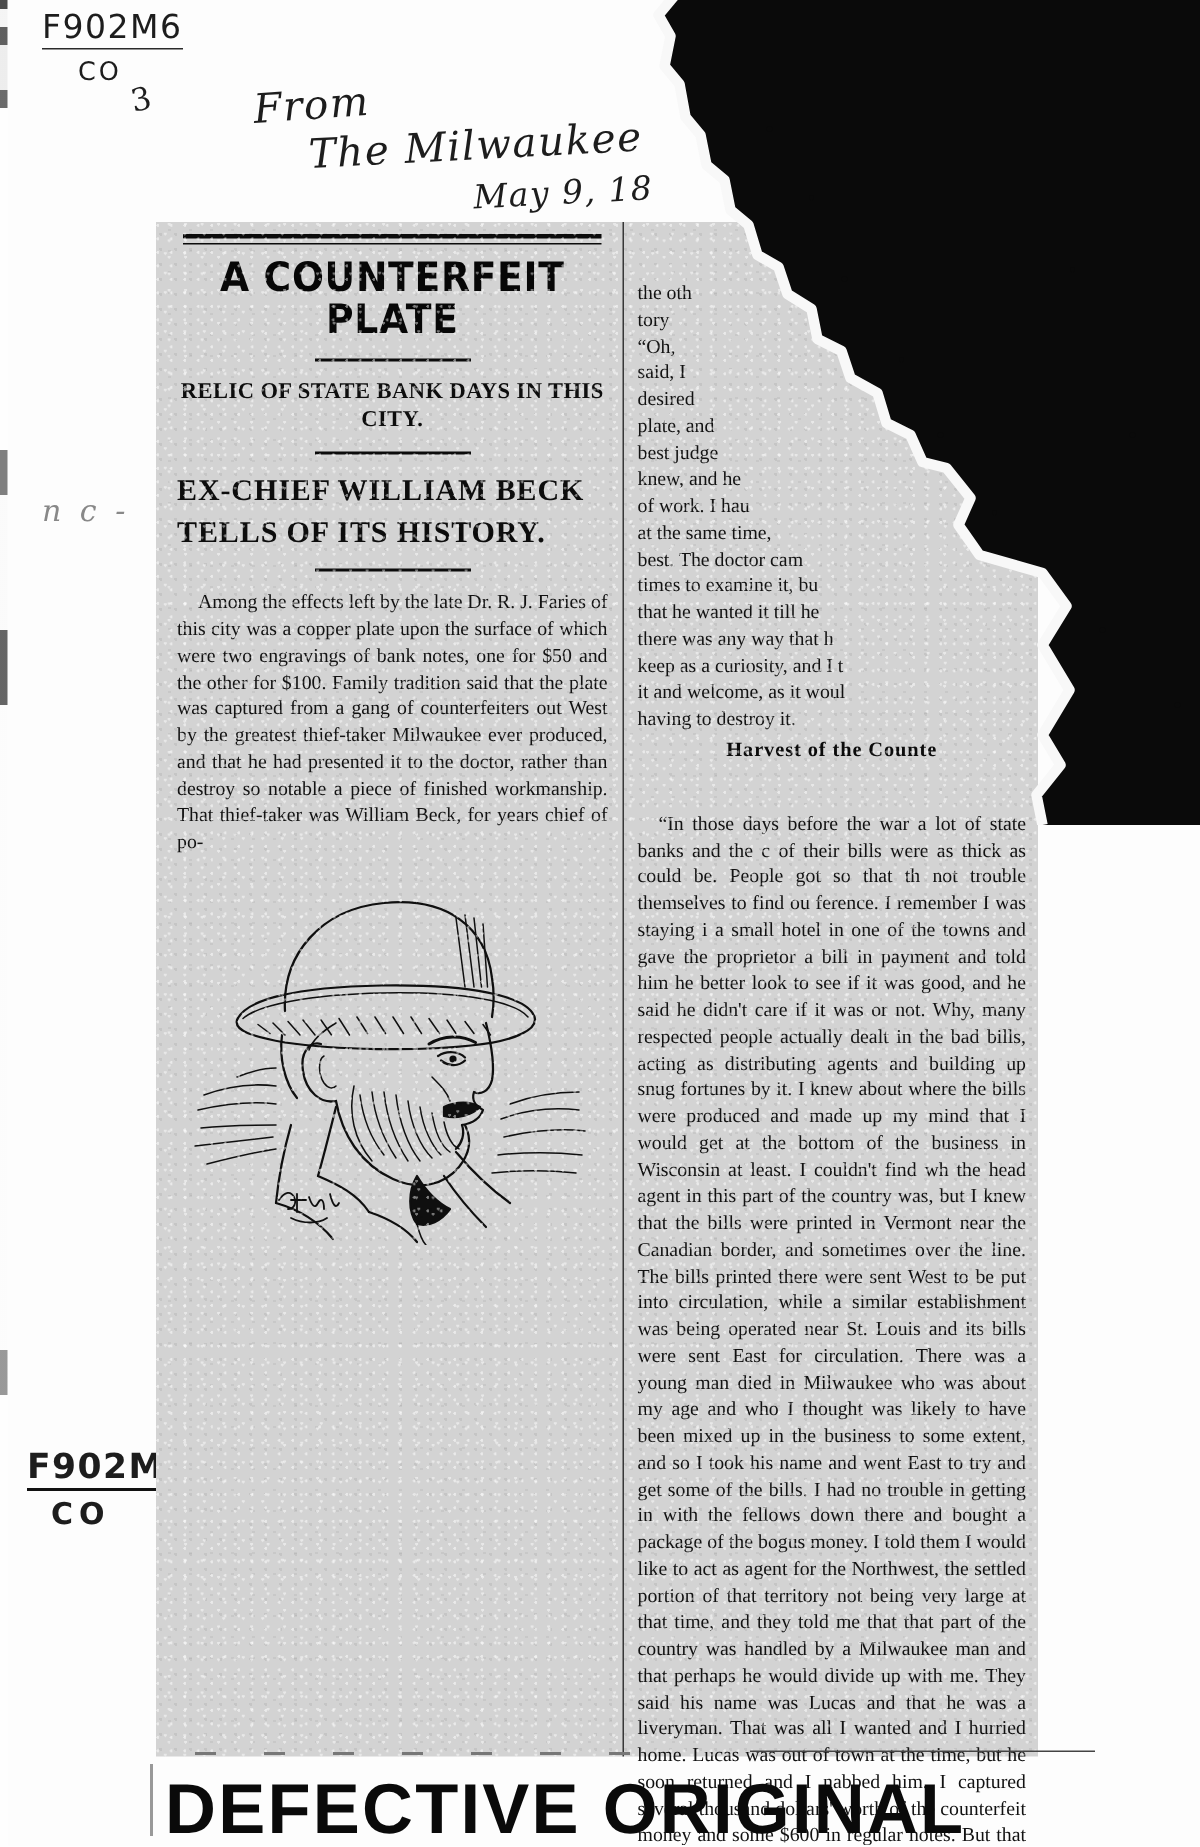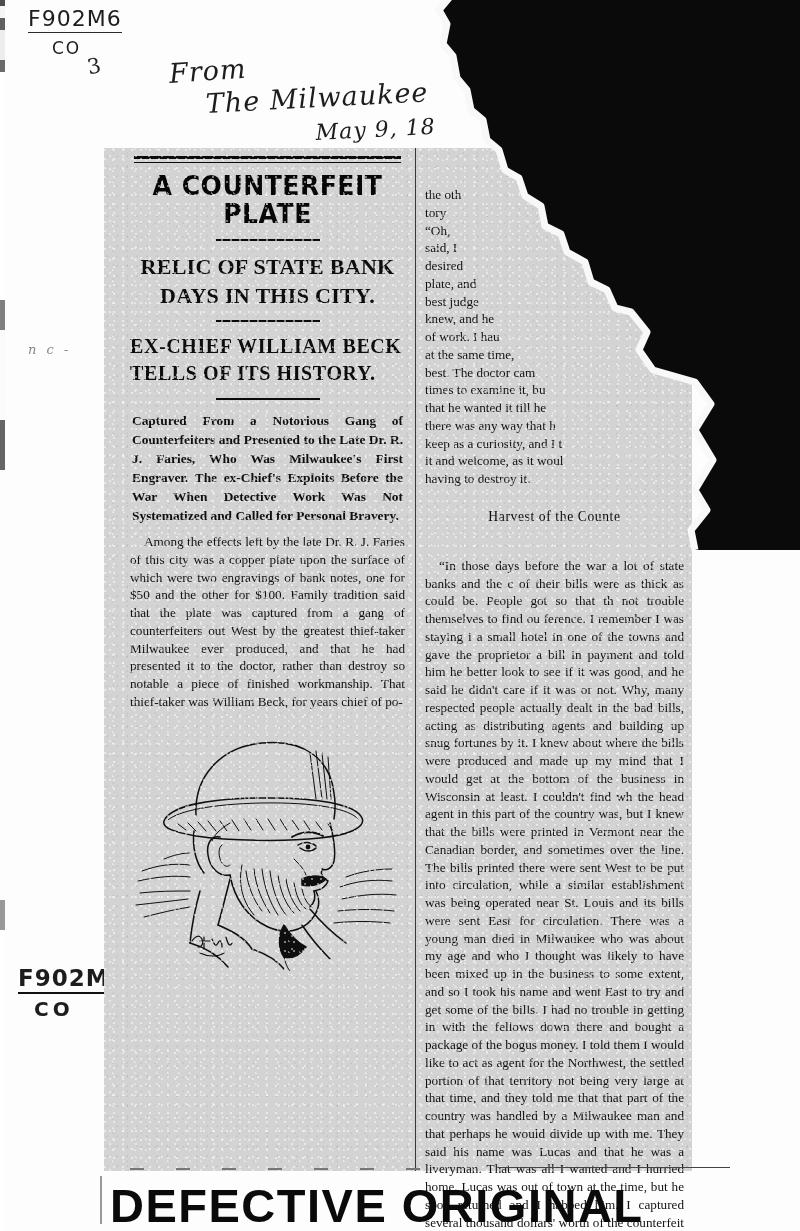--- a/index.html
+++ b/index.html
@@ -87,22 +87,22 @@
     transform: rotate(-3deg);
     letter-spacing: 1px;
   }
   .hand-date {
     left: 315px; top: 120px;
     font-size: 22px;
     transform: rotate(-3deg);
     letter-spacing: 1px;
   }
   .hand-pencil {
-    left: 28px; top: 342px;
-    font-size: 13px;
+    left: 28px; top: 328px;
+    font-size: 20px;
     color: #888;
     letter-spacing: 3px;
   }
   .hand-callnum-bottom {
     left: 18px; top: 965px;
     font-size: 23px;
     font-weight: bold;
     font-style: normal;
     font-family: "DejaVu Sans", sans-serif;
     letter-spacing: 1px;
@@ -144,21 +144,21 @@
   }
 
   .cols {
     position: absolute;
     inset: 0;
     display: flex;
     gap: 0;
   }
   .col-left {
     width: 312px;
-    padding: 6px 10px 0 26px;
+    padding: 6px 10px 0 14px;
     box-sizing: border-box;
     border-right: 1px solid #3a3a3a;
   }
   .col-right {
     width: 276px;
     padding: 6px 8px 0 9px;
     box-sizing: border-box;
     position: relative;
   }
 
@@ -182,21 +182,21 @@
   }
   .rule-short {
     width: 104px;
     height: 0;
     border-top: 2.5px solid #111;
     margin: 10px auto 11px auto;
   }
   .deck1 {
     font-family: "Liberation Serif", serif;
     font-weight: bold;
-    font-size: 22px;
+    font-size: 15px;
     text-align: center;
     line-height: 1.32;
     color: #121212;
     letter-spacing: .3px;
   }
   .deck2 {
     font-family: "Liberation Serif", serif;
     font-weight: bold;
     font-size: 20px;
     text-align: left;
@@ -222,25 +222,25 @@
     text-align: justify;
     color: #171717;
     hyphens: none;
     margin-top: 32px;
   }
   .bodytext p { margin: 0; text-indent: 14px; }
   .col-left .bodytext { margin-top: 8px; }
 
   .subhead {
     font-family: "Liberation Serif", serif;
-    font-weight: normal;
+    font-weight: bold;
     font-size: 13.6px;
     text-align: center;
     letter-spacing: .6px;
-    margin: 21px 0 3px 0;
+    margin: 4px 0 3px 0;
     color: #111;
   }
 
   
   .portrait {
     margin: 8px auto 0 auto;
     width: 268px;
     height: 252px;
   }
   .portrait svg { display: block; width: 100%; height: 100%; }
@@ -306,21 +306,20 @@
     <div class="cols">
 
       <div class="col-left">
         <div class="rule-double"></div>
         <div class="headline">A COUNTERFEIT PLATE</div>
         <div class="rule-short"></div>
         <div class="deck1">RELIC OF STATE BANK DAYS IN THIS CITY.</div>
         <div class="rule-short"></div>
         <div class="deck2">EX-CHIEF WILLIAM BECK TELLS OF ITS HISTORY.</div>
         <div class="rule-short"></div>
-        <div class="deck3">Captured From a Notorious Gang of Counterfeiters and Presented to the Late Dr. R. J. Faries, Who Was Milwaukee's First Engraver. The ex-Chief's Exploits Before the War When Detective Work Was Not Systematized and Called for Personal Bravery.</div>
 
         <div class="bodytext">
           <p>Among the effects left by the late Dr. R. J. Faries of this city was a copper plate upon the surface of which were two engravings of bank notes, one for $50 and the other for $100. Family tradition said that the plate was captured from a gang of counterfeiters out West by the greatest thief-taker Milwaukee ever produced, and that he had presented it to the doctor, rather than destroy so notable a piece of finished workmanship. That thief-taker was William Beck, for years chief of po-</p>
         </div>
 
         <div class="portrait">
           <svg viewBox="0 0 268 252" xmlns="http://www.w3.org/2000/svg">
             <g fill="none" stroke="#141414" stroke-width="1.5" stroke-linecap="round" stroke-linejoin="round">
 
               <path d="M62 96 C60 58 86 28 128 24 C170 20 196 40 200 74 C202 86 201 94 200 100"></path>

